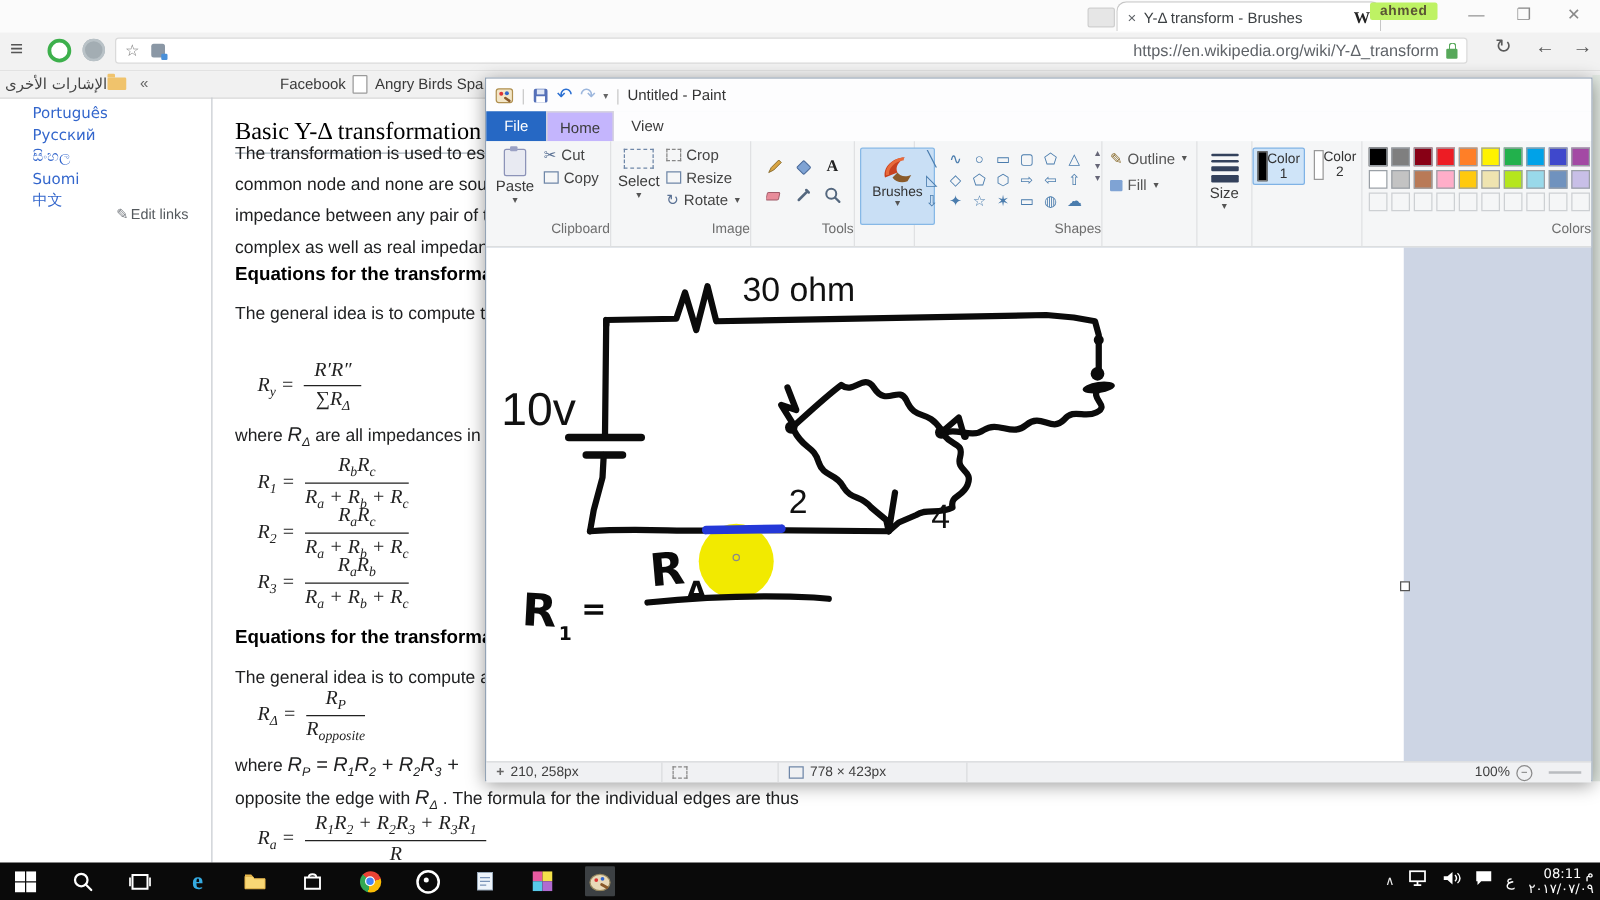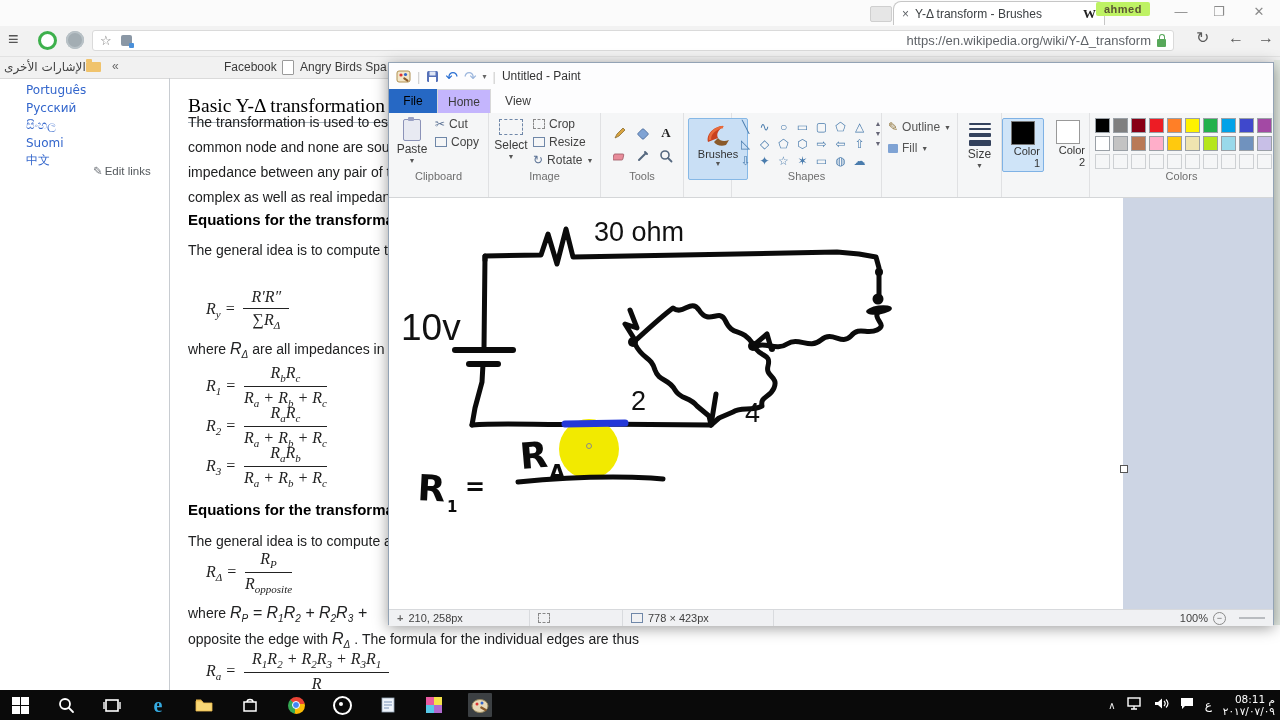--- a/index.html
+++ b/index.html
@@ -62,26 +62,26 @@
   #paint{left:388px;top:62px;width:886px;height:563px;background:#f5f6f7;border:1px solid #93a3b5;
          box-shadow:0 3px 14px rgba(0,0,0,.4);box-sizing:border-box;z-index:5}
   .pt-title{position:absolute;left:0;top:0;width:100%;height:26px;background:#fdfdfe;display:flex;align-items:center;gap:6px;padding-left:7px;box-sizing:border-box}
   .pt-sep{color:#ccc;font-size:13px}
   .pt-undo{color:#2a6fd2;font-size:15px;line-height:1}
   .pt-redo{color:#9db7dd;font-size:15px;line-height:1}
   .pt-caret{color:#666;font-size:8px}
   .pt-name{font-size:12px;color:#333}
   .pt-tabs{position:absolute;left:0;top:26px;width:100%;height:24px;background:#fdfdfe;display:flex}
   .pt-tab{width:54px;height:24px;display:flex;align-items:center;justify-content:center;font-size:12px;color:#3b3b3b}
-  .pt-tab.file{width:48px;background:#2668c4;color:#000000}
+  .pt-tab.file{width:48px;background:#2668c4;color:#ffffff}
   .pt-tab.active{background:#c4b5fd;border:1px solid #d8d8d8;border-bottom:none;box-sizing:border-box}
   .ribbon{position:absolute;left:0;top:50px;width:100%;height:85px;background:#f5f6f7;border-bottom:1px solid #d4d6d8;
           display:flex;box-sizing:border-box}
   .grp{position:relative;border-right:1px solid #e0e1e3;box-sizing:border-box;height:100%}
-  .grp-label{position:absolute;bottom:15px;width:100%;text-align:center;font-size:11px;color:#6e6e6e}
+  .grp-label{position:absolute;bottom:8px;width:100%;text-align:right;font-size:11px;color:#6e6e6e}
   .bigbtn{display:flex;flex-direction:column;align-items:center;gap:1px;font-size:12px;color:#3b3b3b;padding-top:6px}
   .caret{font-size:7px;color:#555;line-height:1}
   .smrow{display:flex;align-items:center;gap:4px;font-size:12px;color:#444;margin:4px 0}
   .clipboard-ic{width:16px;height:20px;background:#e8eaf2;border:1px solid #8c93b8;border-radius:2px;position:relative}
   .clipboard-ic::before{content:"";position:absolute;left:4px;top:-3px;width:6px;height:4px;background:#9aa1c4;border-radius:1px}
   .select-ic{width:22px;height:14px;border:1.3px dashed #6f87a8;margin-bottom:2px}
   .ic-sq{width:10px;height:8px;border:1.2px solid #6f87a8;display:inline-block}
   .ic-dash{width:10px;height:8px;border:1.2px dashed #888;display:inline-block}
   .tools-grid{display:grid;grid-template-columns:repeat(3,20px);grid-template-rows:20px 20px;gap:3px;padding:10px 0 0 9px}
   .tools-grid span{display:grid;place-items:center}
@@ -90,22 +90,22 @@
   .shapes-wrap{display:flex;padding:5px 0 0 4px}
   .shapes-grid{display:grid;grid-template-columns:repeat(7,19px);grid-template-rows:repeat(3,17px)}
   .shapes-grid span{display:grid;place-items:center;font-size:12px;color:#4a7cad}
   .shape-scroll{display:flex;flex-direction:column;gap:3px;margin-left:3px;padding-top:2px}
   .shape-scroll span{font-size:7px;color:#667;text-align:center;width:12px}
   .of-row{display:flex;align-items:center;gap:4px;font-size:12px;color:#555;margin:7px 0 0 6px}
   .fill-ic{width:10px;height:9px;background:#7fa3d4;border-radius:1px}
   .size-bars{display:flex;flex-direction:column;gap:3px;width:22px;padding-top:4px}
   .size-bars i{display:block;background:#33415c;border-radius:1px}
   .colbox{width:24px;height:24px;box-sizing:border-box}
-  .colbtn{margin-top:5px;display:flex;flex-direction:column;align-items:center;font-size:11px;line-height:12px;color:#333;
-          padding:2px 3px;border-radius:2px;text-align:right;width:34px}
+  .colbtn{margin-top:5px;display:flex;flex-direction:row;align-items:center;font-size:11px;line-height:12px;color:#333;
+          padding:2px 3px;border-radius:2px;text-align:center;width:34px}
   .colbtn.sel{background:#cfe4f8;border:1px solid #7fb2e5}
   .palette{display:grid;grid-template-columns:repeat(10,17px);grid-auto-rows:17px;gap:1px;padding:5px 0 0 5px}
   .swatch{width:15px;height:15px;border:1px solid #9aa0a6;box-sizing:border-box}
   .swatch.empty{border:1px solid #cdd0d3;background:#f5f6f7}
   .canvas-area{position:absolute;left:0;top:135px;width:100%;height:411px;background:#cdd5e4;overflow:hidden}
   .canvas{position:absolute;left:0;top:0;width:734px;height:411px;background:#fff}
   .rhandle{position:absolute;left:731px;top:267px;width:6px;height:6px;background:#fff;border:1px solid #555}
   .statusbar{position:absolute;left:0;top:546px;width:100%;height:17px;background:#f0f1f3;border-top:1px solid #d7d9dc;
              display:flex;align-items:center;font-size:11px;color:#3f3f3f;box-sizing:border-box}
   .sb-sec{display:flex;align-items:center;gap:5px;padding:0 8px;height:100%;box-sizing:border-box}

